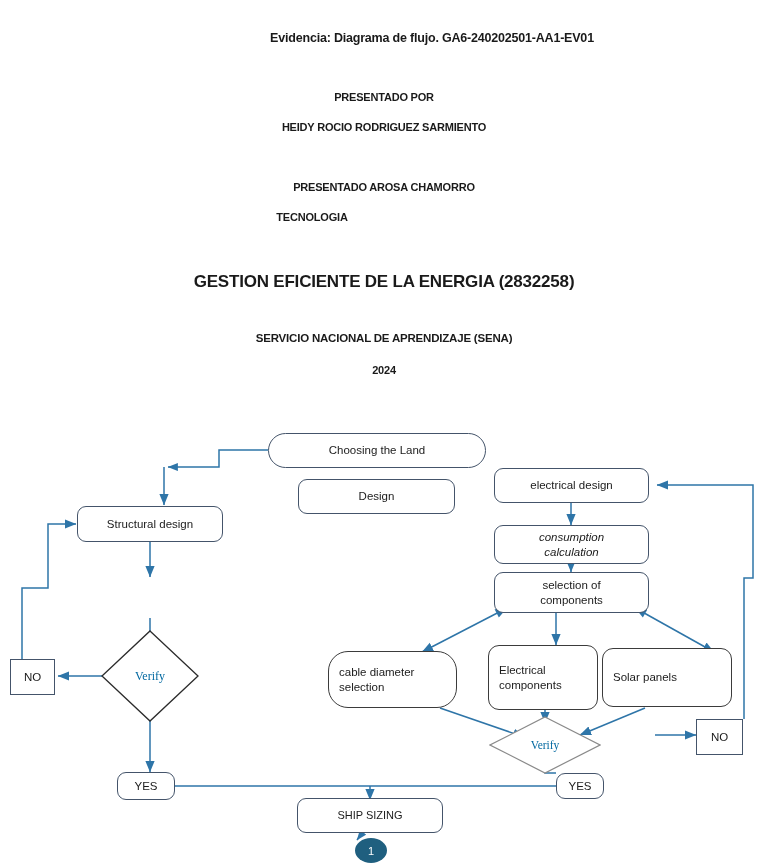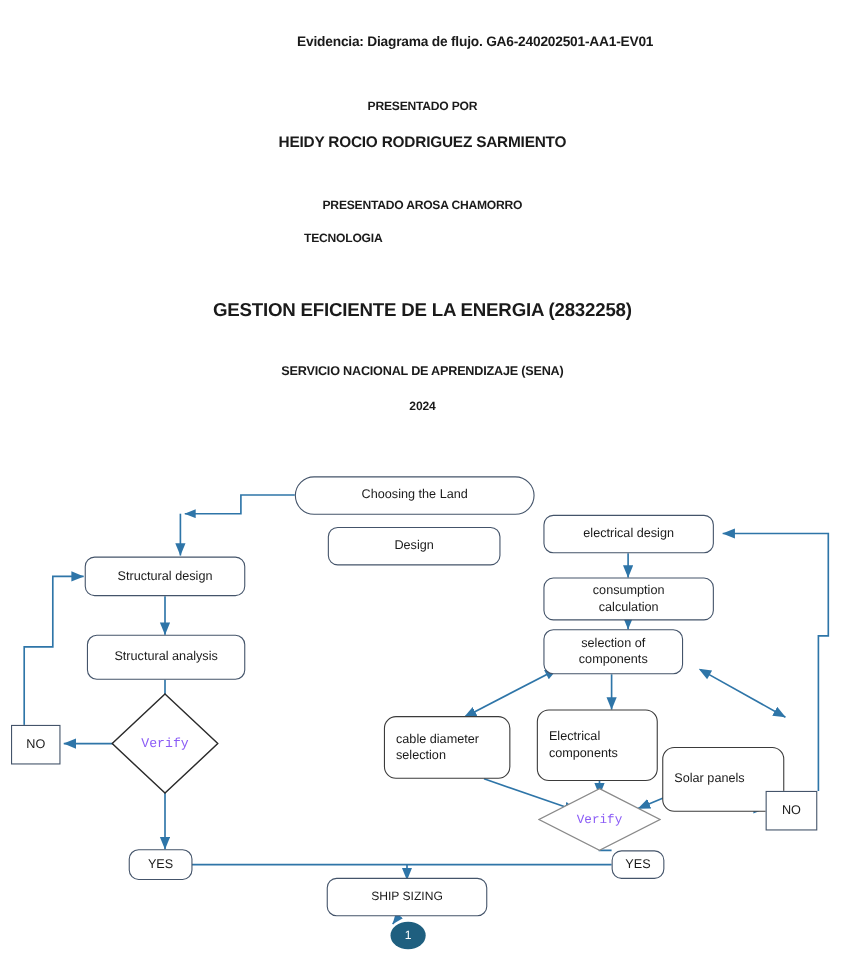--- a/index.html
+++ b/index.html
@@ -31,21 +31,21 @@
     white-space: nowrap;
     letter-spacing: -0.2px;
   }
   #doc-title {
     position: absolute;
     left: 0; top: 31px; width: 768px;
     font-size: 12.5px;
     padding-left: 48px;
   }
   #presented-by-label { position: absolute; left:0; top: 91px; width:768px; font-size: 11px; }
-  #author-name        { position: absolute; left:0; top: 121px; width:768px; font-size: 14px; }
+  #author-name        { position: absolute; left:0; top: 121px; width:768px; font-size: 11px; }
   #presented-to       { position: absolute; left:0; top: 181px; width:768px; font-size: 11px; }
   #program-name       { position: absolute; left:0; top: 211px; width:624px; font-size: 11px; }
   #course-name        { position: absolute; left:0; top: 272px; width:768px; font-size: 17px; }
   #institution        { position: absolute; left:0; top: 332px; width:768px; font-size: 11.5px; }
   #year               { position: absolute; left:0; top: 364px; width:768px; font-size: 11px; }
 
   
   #flowchart {
     position: absolute;
     left: 0;
@@ -97,23 +97,23 @@
   .diamond-wrap {
     position: absolute;
     z-index: 3;
     display: flex;
     align-items: center;
     justify-content: center;
   }
   .diamond-label {
     position: relative;
     z-index: 4;
-    font-family: Liberation Mono, monospace;
+    font-family: Liberation Serif, serif;
     font-size: 12px;
-    color: #8b5cf6;
+    color: #0369a1;
     background: transparent;
   }
   .circle-node {
     position: absolute;
     border-radius: 50%;
     display: flex;
     align-items: center;
     justify-content: center;
     color: #ffffff;
     font-family: "Liberation Sans", sans-serif;
@@ -200,72 +200,69 @@
   </div>
 
   <div class="node rounded" style="left:298px; top:479px; width:157px; height:35px;">
     <span>Design</span>
   </div>
 
   <div class="node rounded" style="left:77px; top:506px; width:146px; height:36px;">
     <span>Structural design</span>
   </div>
 
-  <div class="node rounded" style="left:79px; top:577px; width:144px; height:41px;">
-    <span>Structural analysis</span>
-  </div>
 
   <div class="diamond-wrap" style="left:101px; top:630px; width:98px; height:92px;">
     <svg viewBox="0 0 98 92" style="position:absolute;left:0;top:0;width:98px;height:92px;">
       <polygon points="49,1 97,46 49,91 1,46" fill="#ffffff" stroke="#2b2b2b" stroke-width="1.3"></polygon>
     </svg>
     <span class="diamond-label">Verify</span>
   </div>
 
   <div class="node square" style="left:10px; top:659px; width:45px; height:36px;">
     <span>NO</span>
   </div>
 
   <div class="node rounded" style="left:117px; top:772px; width:58px; height:28px;">
     <span>YES</span>
   </div>
 
   <div class="node rounded" style="left:494px; top:468px; width:155px; height:35px;">
     <span>electrical design</span>
   </div>
 
-  <div class="node rounded" style="left:494px; top:525px; width:155px; height:39px;">
+  <div class="node rounded" style="left:494px; top:525px; width:155px; height:39px;font-style:italic;">
     <span>
       <span>consumption</span><br>
       <span>calculation</span>
     </span>
   </div>
 
-  <div class="node rounded" style="left:494px; top:572px; width:127px; height:41px;">
+  <div class="node rounded" style="left:494px; top:572px; width:155px; height:41px;">
     <span>
       <span>selection of</span><br>
       <span>components</span>
     </span>
   </div>
 
-  <div class="node dark left-text" style="left:349px; top:651px; width:115px; height:57px;">
+  <div class="node dark left-text" style="left:328px; top:651px; width:129px; height:57px;border-radius:20px;">
     <span>
       <span>cable diameter</span><br>
       <span>selection</span>
     </span>
   </div>
 
   <div class="node dark left-text" style="left:488px; top:645px; width:110px; height:65px;">
     <span>
       <span>Electrical</span><br>
       <span>components</span>
     </span>
   </div>
 
-  <div class="node dark left-text" style="left:602px; top:648px; width:111px; height:59px;margin-top:31px;">
+  <div class="node dark left-text" style="left:602px; top:648px; width:130px; height:59px;">
     <span>Solar panels</span>
   </div>
 
   <div class="diamond-wrap" style="left:489px; top:716px; width:112px; height:58px;">
     <svg viewBox="0 0 112 58" style="position:absolute;left:0;top:0;width:112px;height:58px;">
       <polygon points="56,1 111,29 56,57 1,29" fill="#ffffff" stroke="#8a8a8a" stroke-width="1.2"></polygon>
     </svg>
     <span class="diamond-label" style="font-size:11.5px;">Verify</span>
   </div>
 

